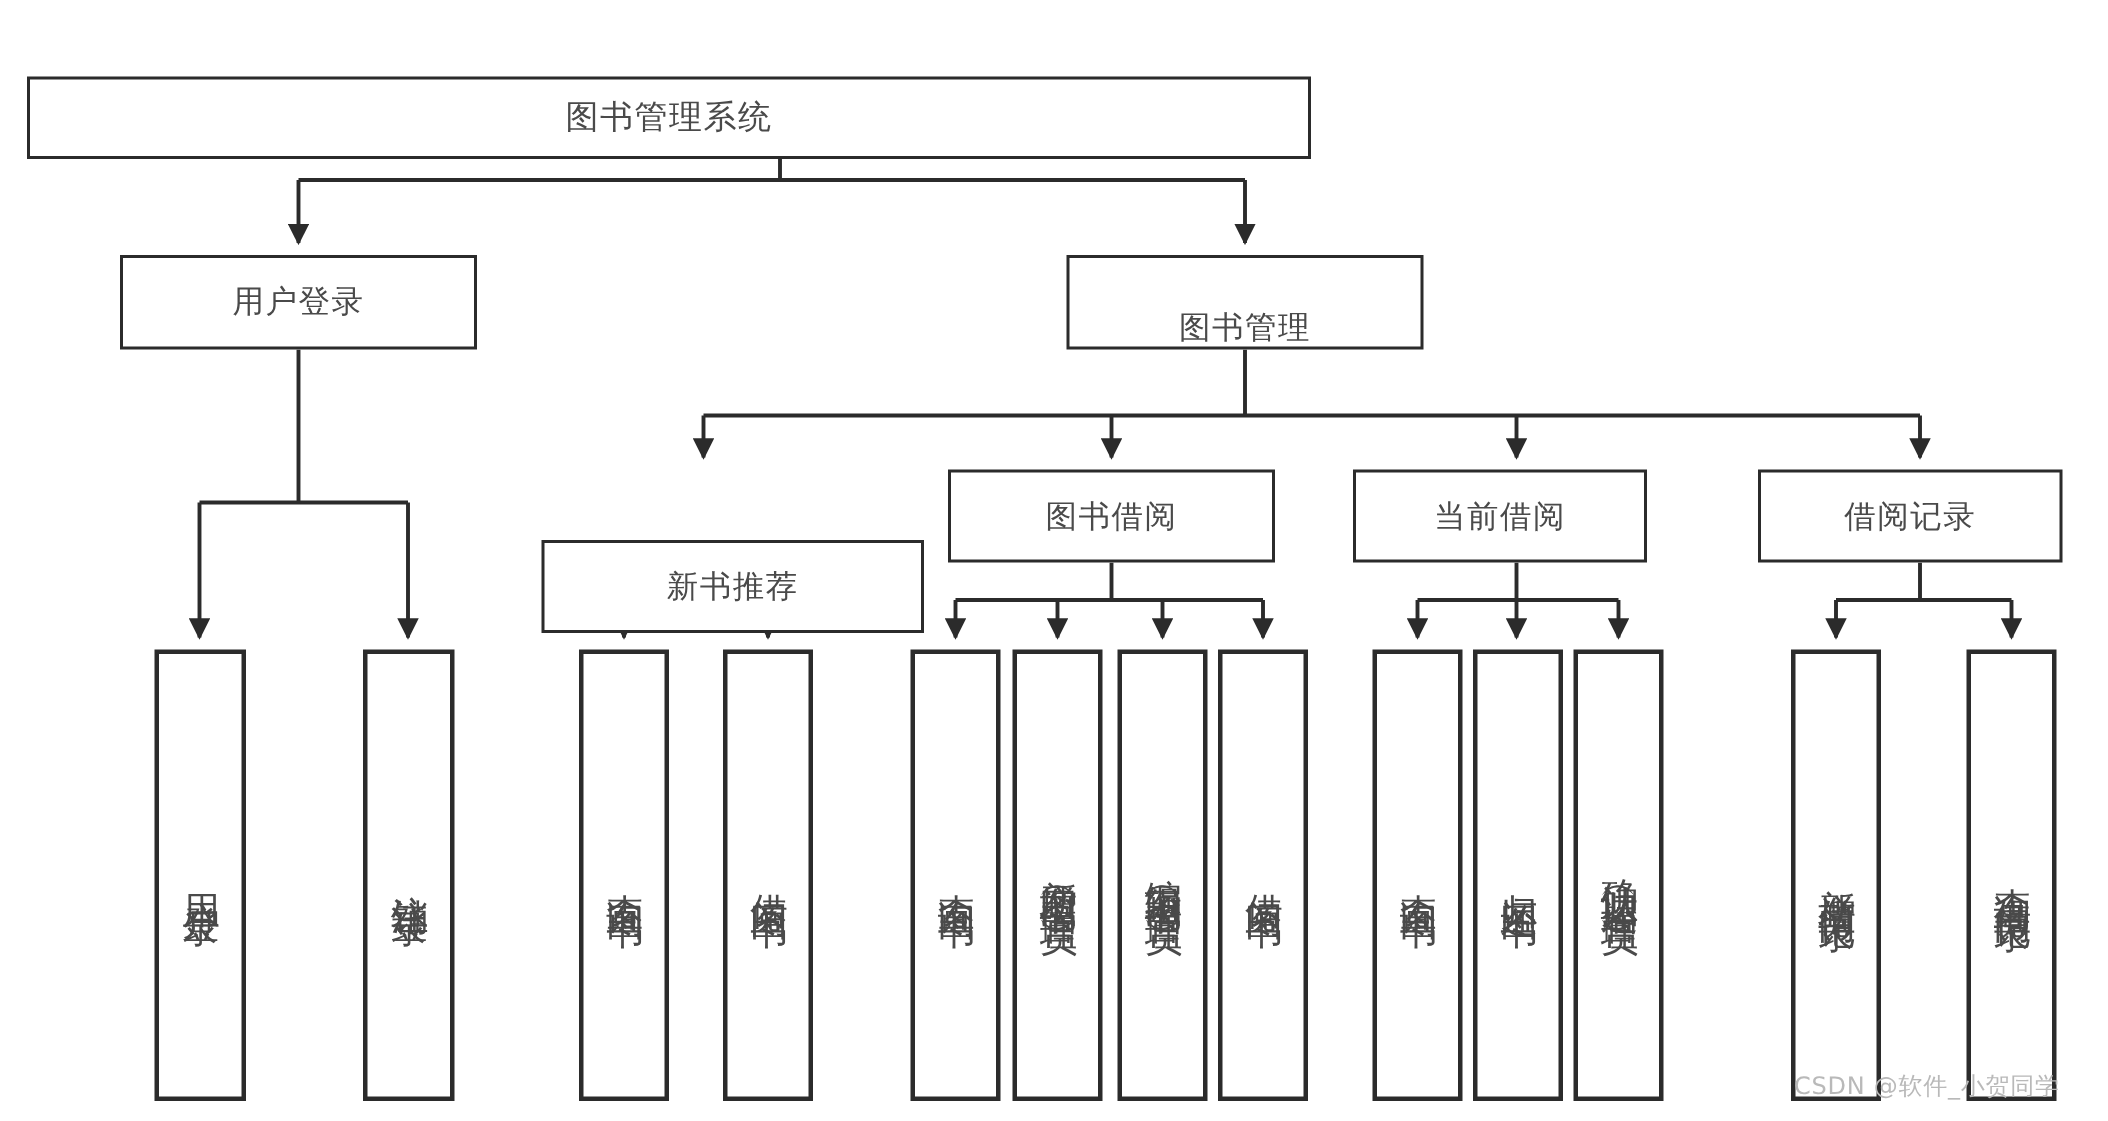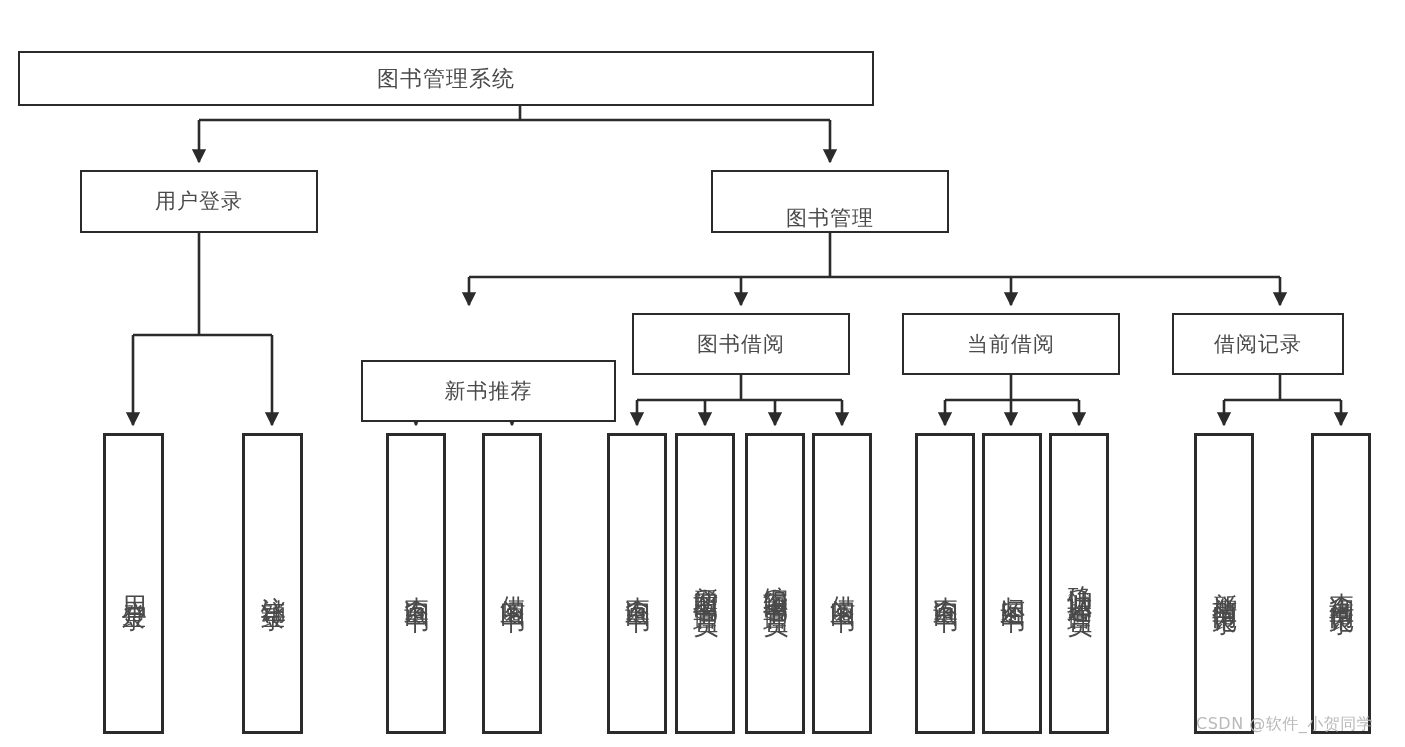--- a/index.html
+++ b/index.html
@@ -85,24 +85,24 @@
   <div class="node" style="left:711px;top:170px;width:238px;height:63px;align-items:flex-end;">
     <span class="node-label">图书管理</span>
   </div>
 
   <div class="node" style="left:361px;top:327px;width:255px;height:62px;margin-top:33px;">
     <span class="node-label">新书推荐</span>
   </div>
   <div class="node" style="left:632px;top:313px;width:218px;height:62px;font-family:Liberation Serif, serif;">
     <span class="node-label">图书借阅</span>
   </div>
-  <div class="node" style="left:902px;top:313px;width:218px;height:62px;align-items:center;">
+  <div class="node" style="left:902px;top:313px;width:196px;height:62px;align-items:center;">
     <span class="node-label">当前借阅</span>
   </div>
-  <div class="node" style="left:1172px;top:313px;width:172px;height:62px;">
+  <div class="node" style="left:1172px;top:313px;width:203px;height:62px;">
     <span class="node-label">借阅记录</span>
   </div>
 
   <div class="node leaf" style="left:103px;top:433px;width:61px;height:301px;">
     <span class="node-label">用户登录</span>
   </div>
   <div class="node leaf" style="left:242px;top:433px;width:61px;height:301px;">
     <span class="node-label">注销登录</span>
   </div>
 

